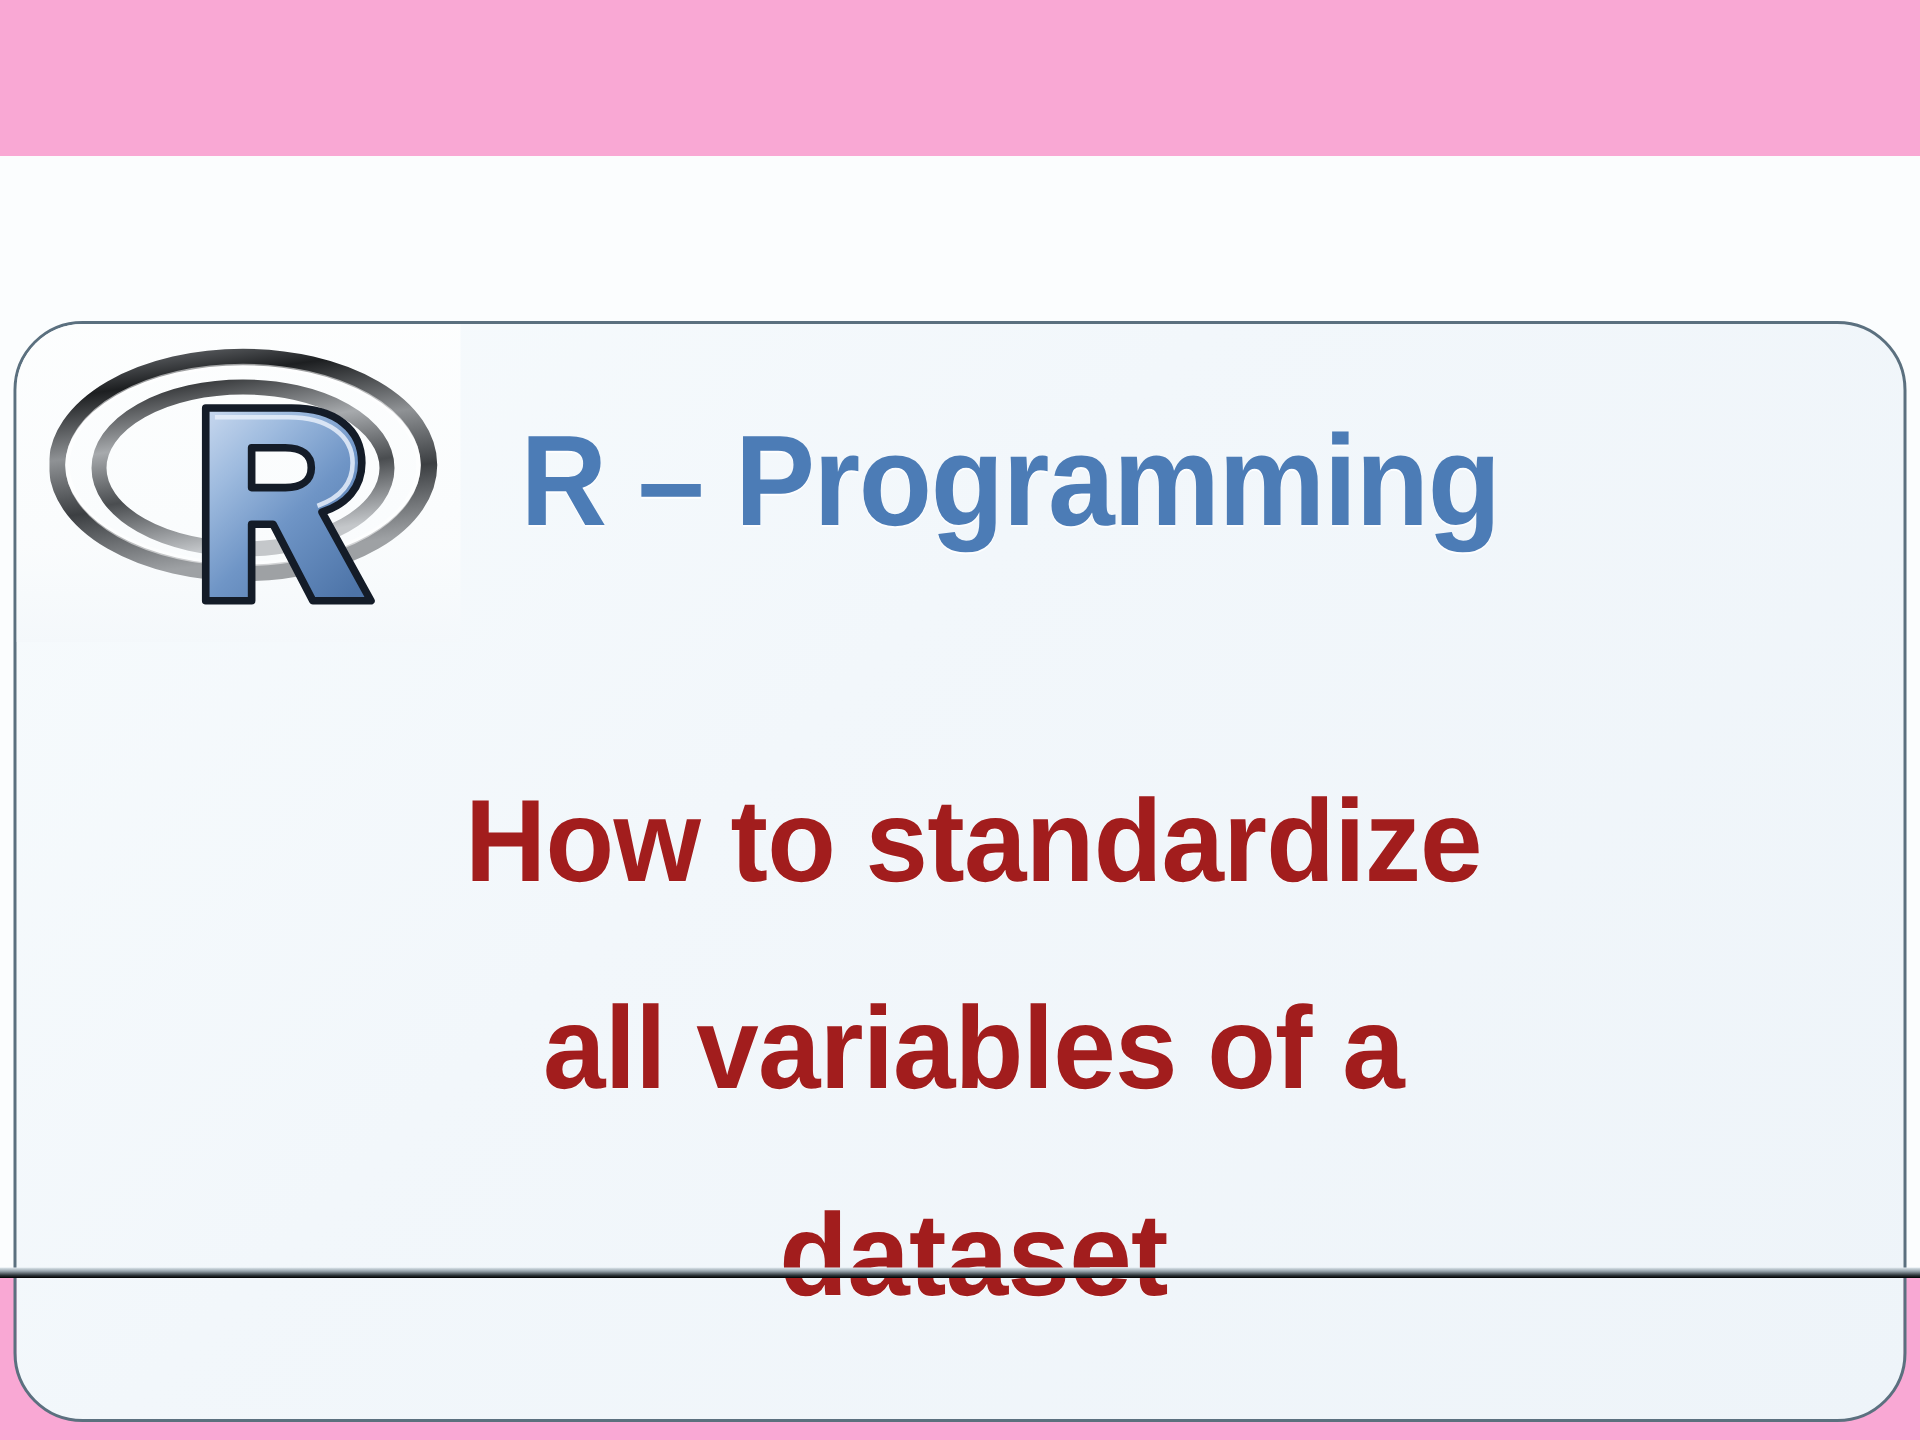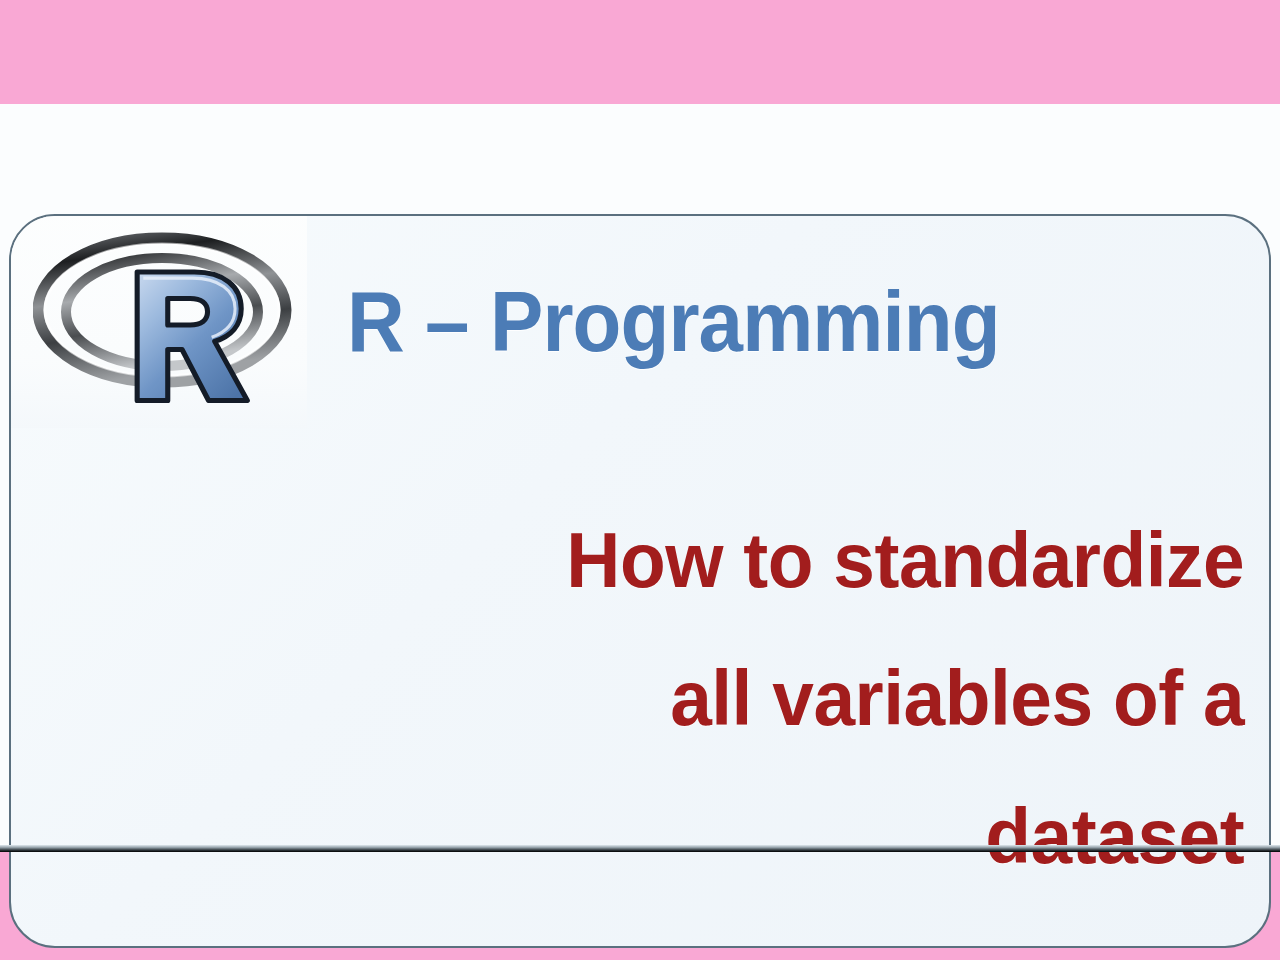--- a/index.html
+++ b/index.html
@@ -111,21 +111,21 @@
   }
 
   
   #slide-heading {
     position: absolute;
     left: 0;
     top: 275px;
     width: 100%;
     padding-left: 18px;
     box-sizing: border-box;
-    text-align: right;
+    text-align: center;
     font-family: "Liberation Sans", sans-serif;
     font-weight: bold;
     font-size: 78px;
     line-height: 138px;
     color: #a21d1d;
     letter-spacing: -0.5px;
   }
   #slide-heading .hline {
     display: block;
     transform: scaleX(0.96);

